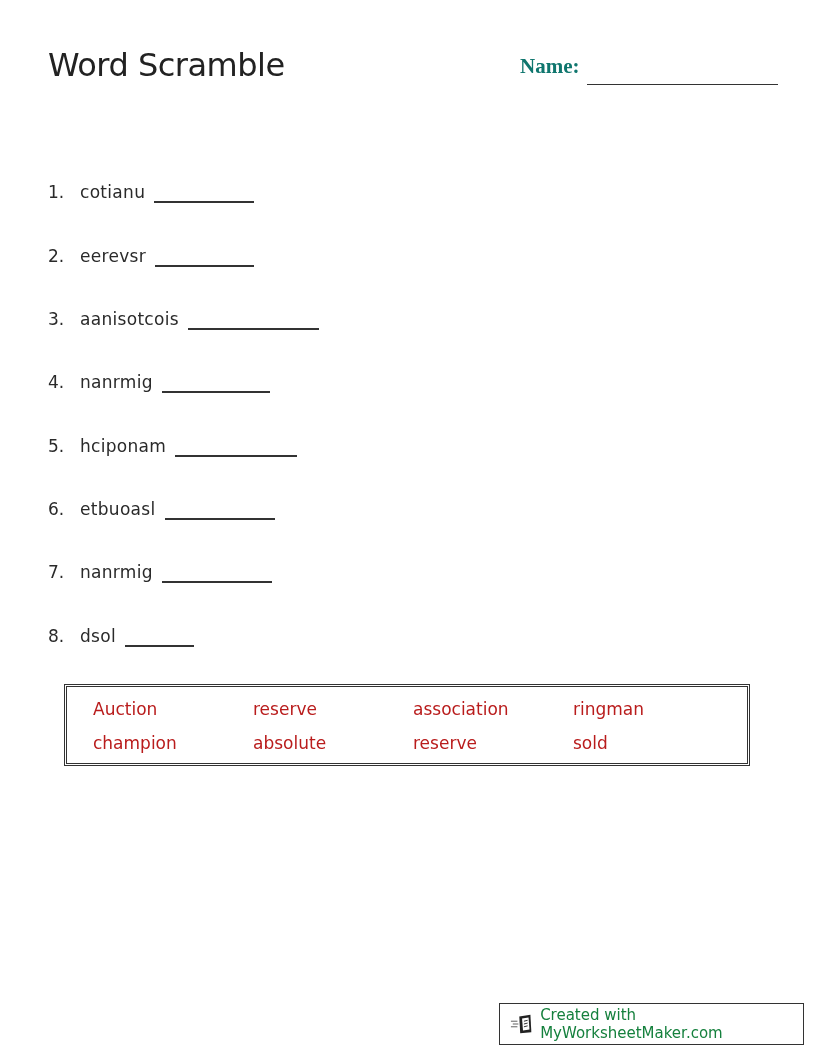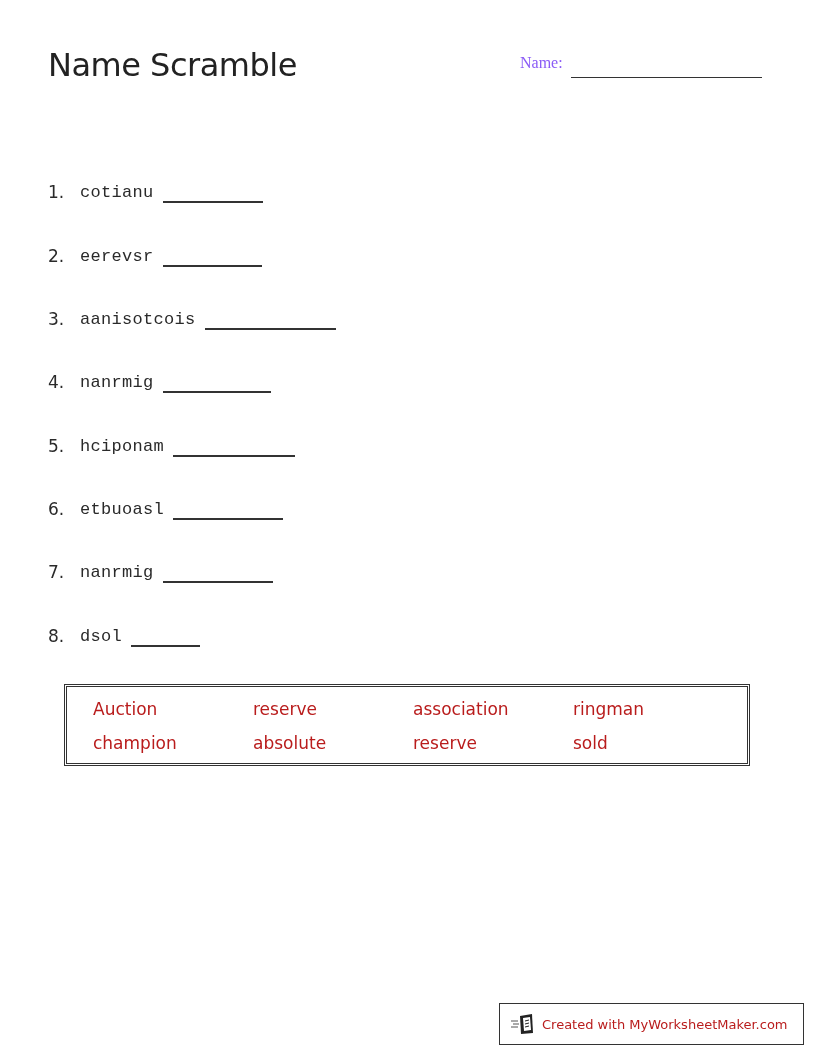--- a/index.html
+++ b/index.html
@@ -9,56 +9,56 @@
     }
     .title {
       position: absolute; left: 48px; top: 46px;
       font-family: "DejaVu Sans", sans-serif; font-size: 32px; font-weight: normal;
       color: #222; letter-spacing: -0.5px;
     }
     .name-wrap {
       position: absolute; left: 520px; top: 54px; display: flex; align-items: flex-end;
     }
     .name-label {
-      font-family: "Liberation Serif", serif; font-size: 16px; color: #8b5cf6;
+      font-family: "Liberation Serif", serif; font-size: 21px; color: #0f766e; font-weight: bold;
     }
     .name-line {
       display: inline-block; width: 191px; height: 0; border-bottom: 1px solid #333;
       margin-left: 8px; margin-bottom: -6px;
     }
     .items { position: absolute; left: 48px; top: 178px; }
     .item {
       position: absolute; left: 0; height: 24px; display: flex; align-items: flex-end;
       font-size: 17px; color: #2a2a2a; white-space: nowrap;
     }
     .num { width: 32px; display: inline-block; }
-    .word { display: inline-block; letter-spacing: 0.3px; font-family: Liberation Mono, monospace; }
+    .word { display: inline-block; letter-spacing: 0.3px; }
     .blank {
       display: inline-block; height: 0; border-bottom: 2px solid #333;
       margin-left: 9px; margin-bottom: -1px;
     }
     .bank {
       position: absolute; left: 64px; top: 684px; width: 680px; height: 76px;
       border: 3px double #333; padding: 0; box-sizing: content-box;
     }
     .bank-word {
       position: absolute; font-size: 17px; color: #b91c1c;
     }
     .footer {
       position: absolute; left: 499px; top: 1003px; width: 305px; height: 42px;
       border: 1px solid #333; box-sizing: border-box;
       display: flex; align-items: center; padding-left: 10px;
     }
     .footer-icon { width: 26px; height: 22px; margin-right: 6px; }
-    .footer-text { font-size: 13px; color: #b91c1c; }
+    .footer-text { font-size: 15px; color: #15803d; }
   </style>
 </head>
 <body>
 
-<div class="title">Name Scramble</div>
+<div class="title">Word Scramble</div>
 
 <div class="name-wrap">
   <span class="name-label">Name:</span>
   <span class="name-line"></span>
 </div>
 
 <div class="items">
   <div class="item" style="top:0px">
     <span class="num">1.</span>
     <span class="word">cotianu</span>

